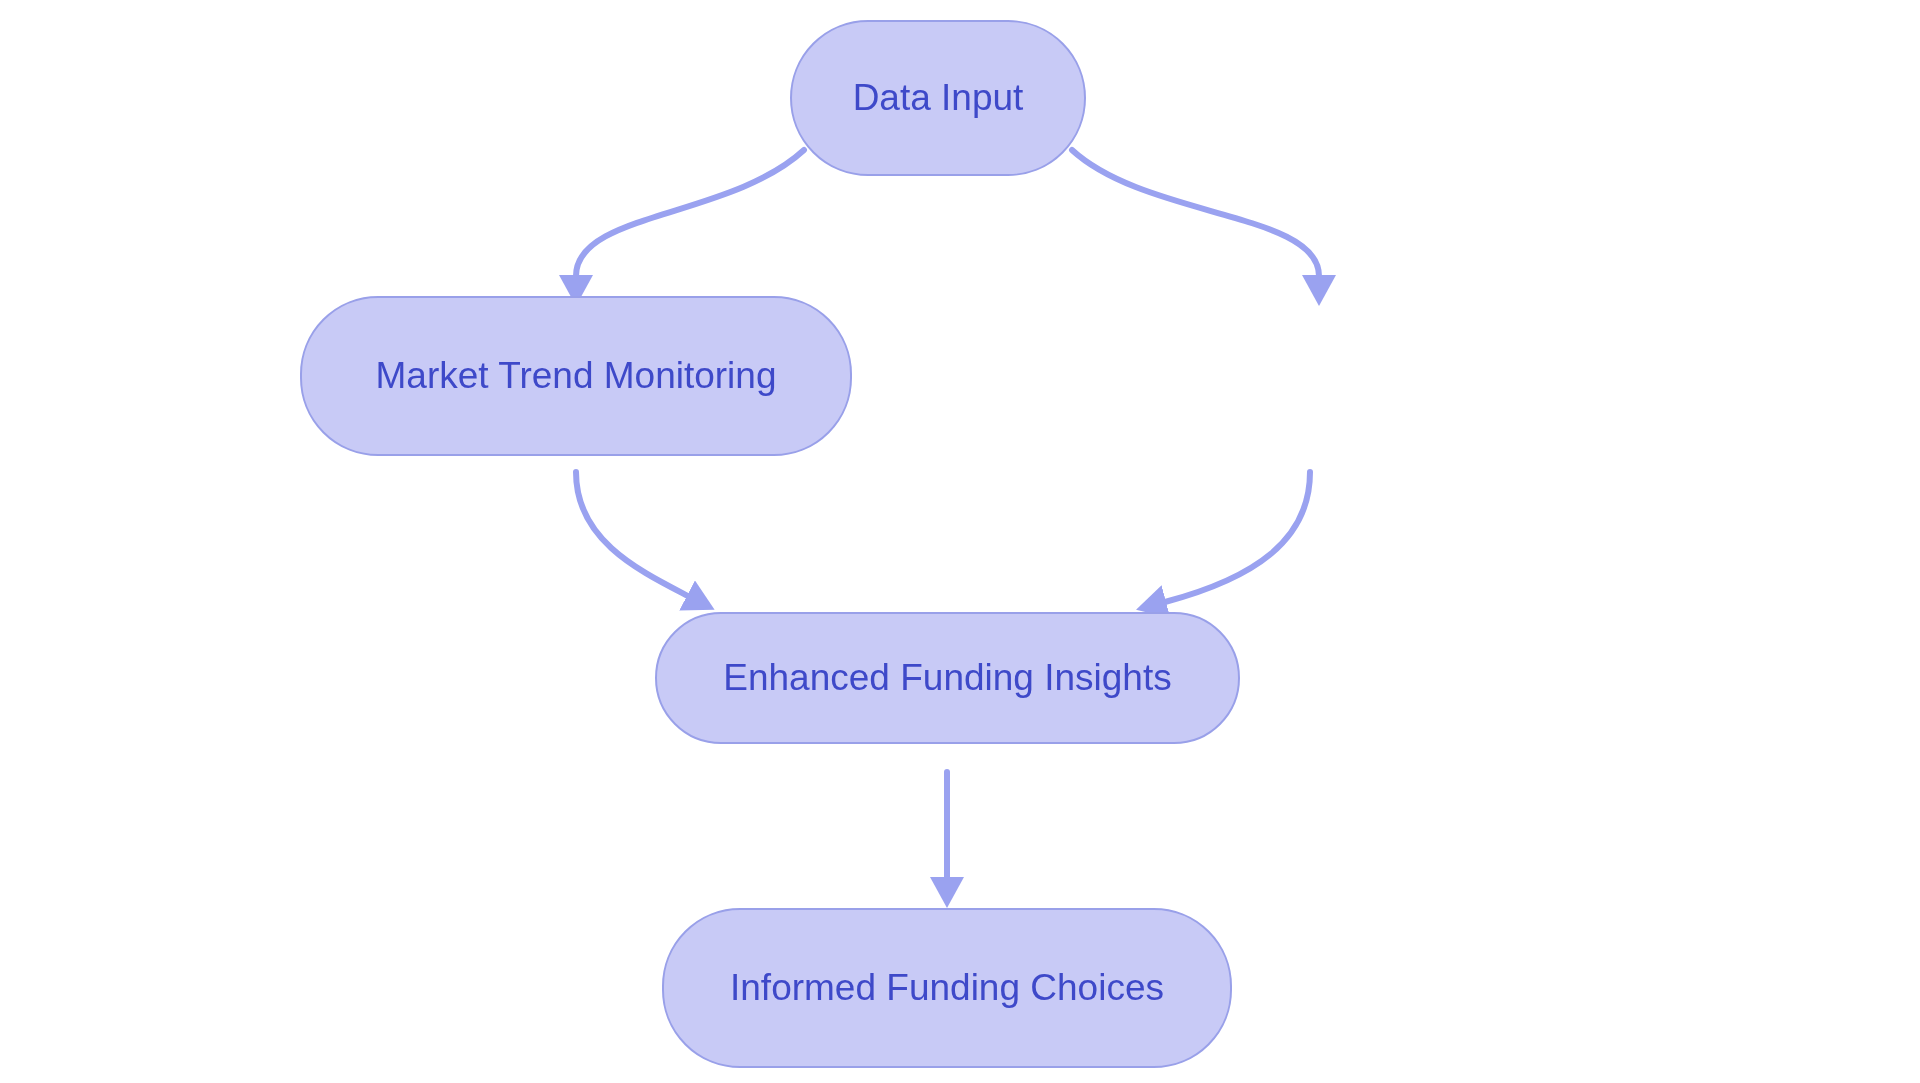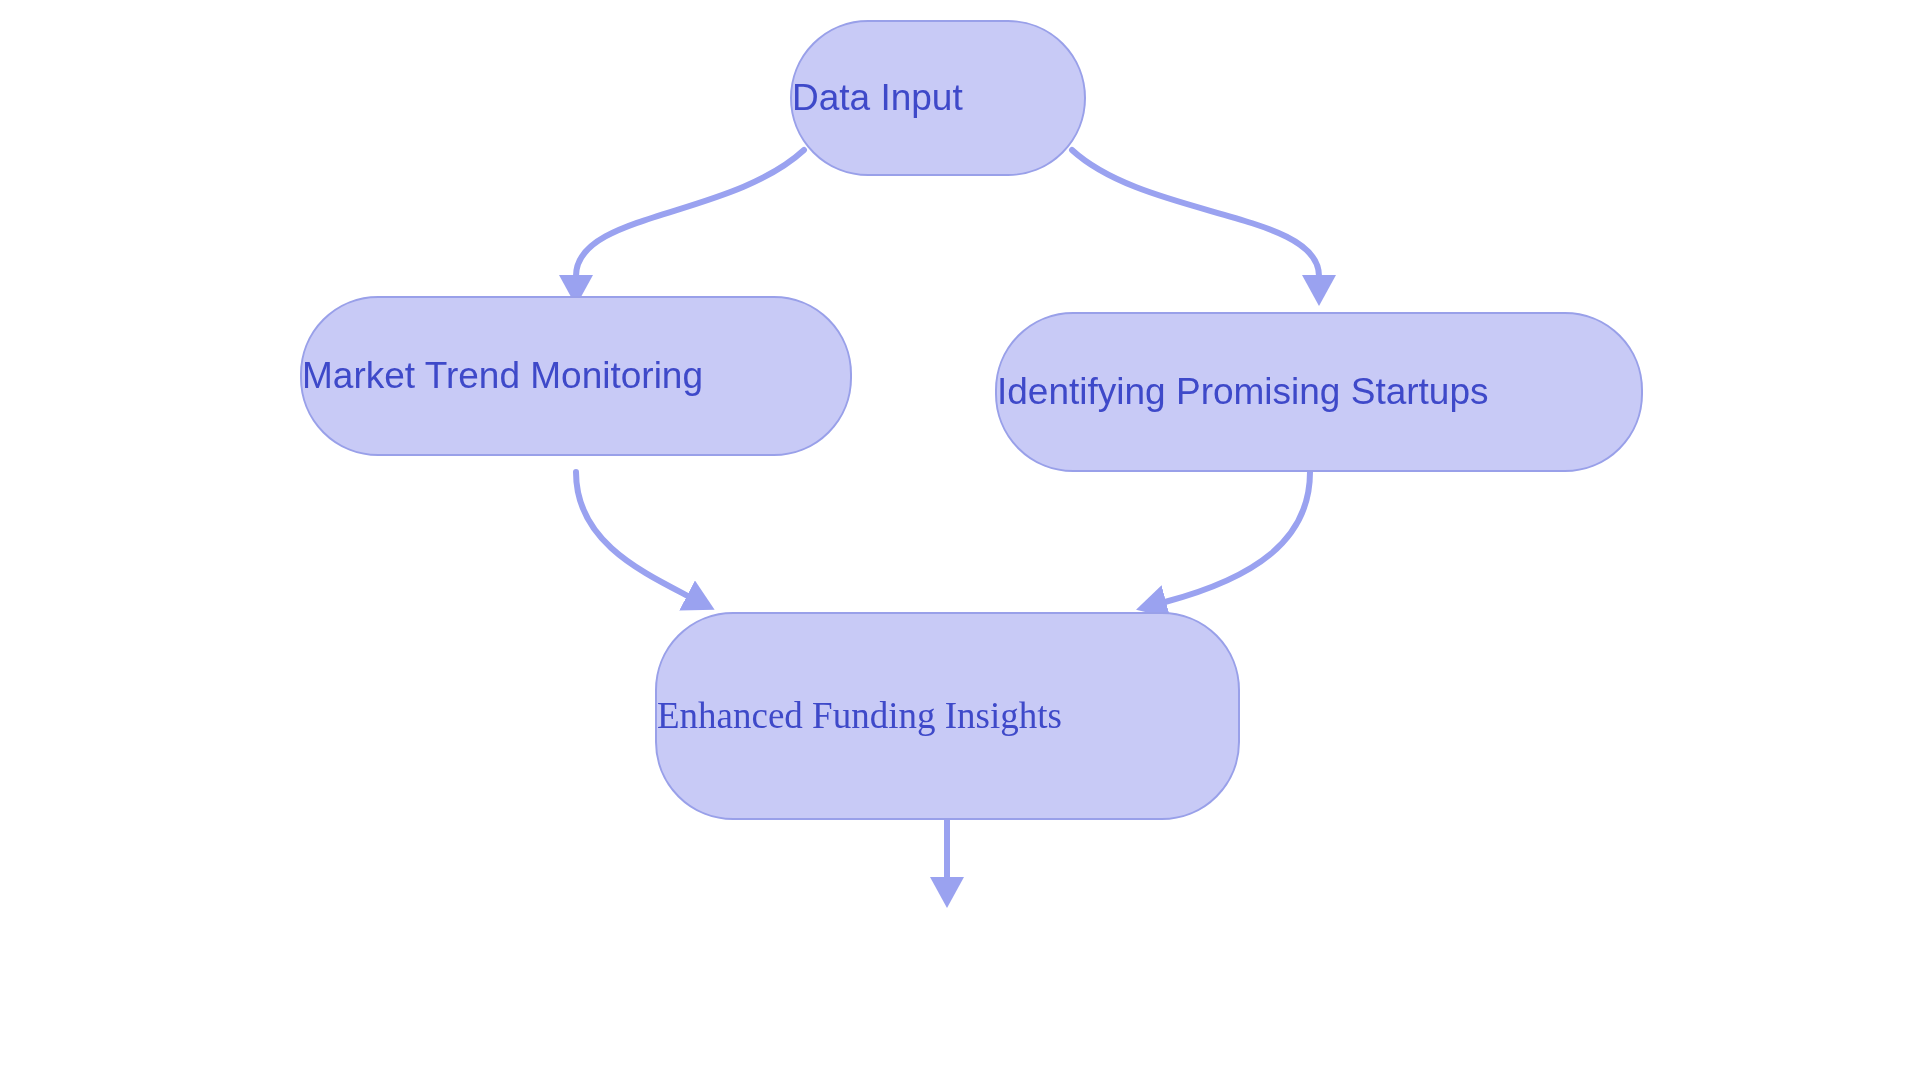--- a/index.html
+++ b/index.html
@@ -29,21 +29,21 @@
     stroke-linecap: round;
   }
   .node {
     position: absolute;
     box-sizing: border-box;
     background: var(--node-fill, #c8caf6);
     border: 2px solid var(--node-border, #99a0e9);
     border-radius: 78px;
     display: flex;
     align-items: center;
-    justify-content: flex-start;
+    justify-content: center;
   }
   .node-label {
     color: var(--node-text, #3e49c9);
     font-size: 37px;
     line-height: 1.2;
     white-space: nowrap;
     text-align: center;
   }
 </style>
 </head>
@@ -70,22 +70,22 @@
   </svg>
 
   <div class="node" style="left:790px; top:20px; width:296px; height:156px;">
     <span class="node-label">Data Input</span>
   </div>
 
   <div class="node" style="left:300px; top:296px; width:552px; height:160px;">
     <span class="node-label">Market Trend Monitoring</span>
   </div>
 
-  <div class="node" style="left:995px; top:312px; width:648px; height:160px;">
-    <span class="node-label">Identifying Promising Startups</span>
-  </div>
 
-  <div class="node" style="left:655px; top:612px; width:585px; height:208px;font-family:Liberation Serif, serif;">
+  <div class="node" style="left:655px; top:612px; width:585px; height:132px;">
     <span class="node-label">Enhanced Funding Insights</span>
   </div>
 
+  <div class="node" style="left:662px; top:908px; width:570px; height:160px;">
+    <span class="node-label">Informed Funding Choices</span>
+  </div>
 
 </div>
 
 </body></html>

